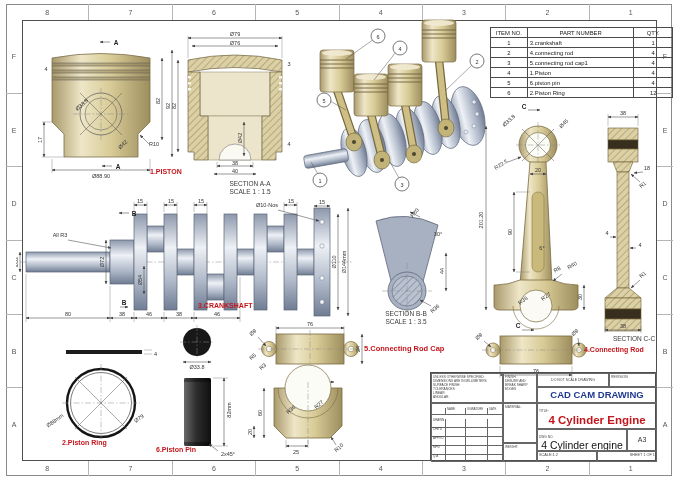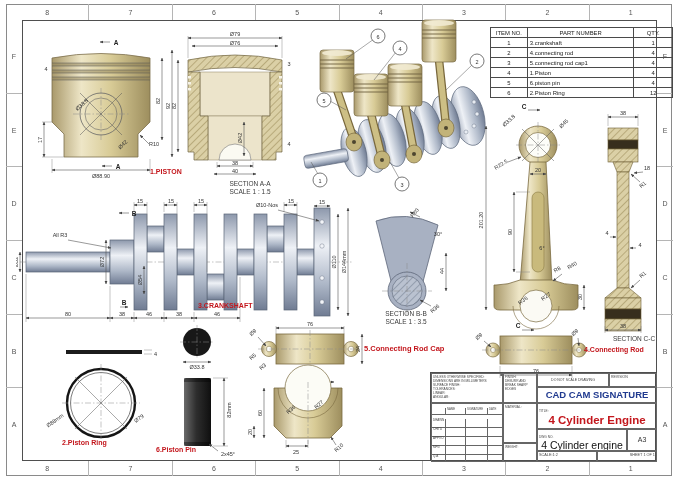--- a/index.html
+++ b/index.html
@@ -627,21 +627,21 @@
 TOLERANCES:
    LINEAR:
    ANGULAR:</div>
     <div class="cell" style="left:72px;top:0;width:34px;height:30px"><span>FINISH:</span>
       <div>DEBURR AND
 BREAK SHARP
 EDGES</div>
     </div>
     <div class="cell" style="left:106px;top:0;width:72px;height:14px;font-size:3.5px;text-align:center;padding-top:4px">DO NOT SCALE DRAWING</div>
     <div class="cell" style="left:178px;top:0;width:48px;height:14px;font-size:3.5px">REVISION</div>
-    <div class="cell company" style="left:106px;top:14px;width:120px;height:16px">CAD CAM SIGNATURE</div>
+    <div class="cell company" style="left:106px;top:14px;width:120px;height:16px">CAD CAM DRAWING</div>
     <div class="cell" style="left:106px;top:30px;width:120px;height:26px">
       <span>TITLE:</span>
       <div class="titlered">4 Cylinder Engine</div>
     </div>
     <div class="cell" style="left:106px;top:56px;width:90px;height:22px">
       <span>DWG NO.</span>
       <div class="dwgname">4 Cylinder engine</div>
     </div>
     <div class="cell a3" style="left:196px;top:56px;width:30px;height:22px">A3</div>
     <div class="cell" style="left:106px;top:78px;width:60px;height:11px;font-size:3.8px">SCALE:1:2</div>

